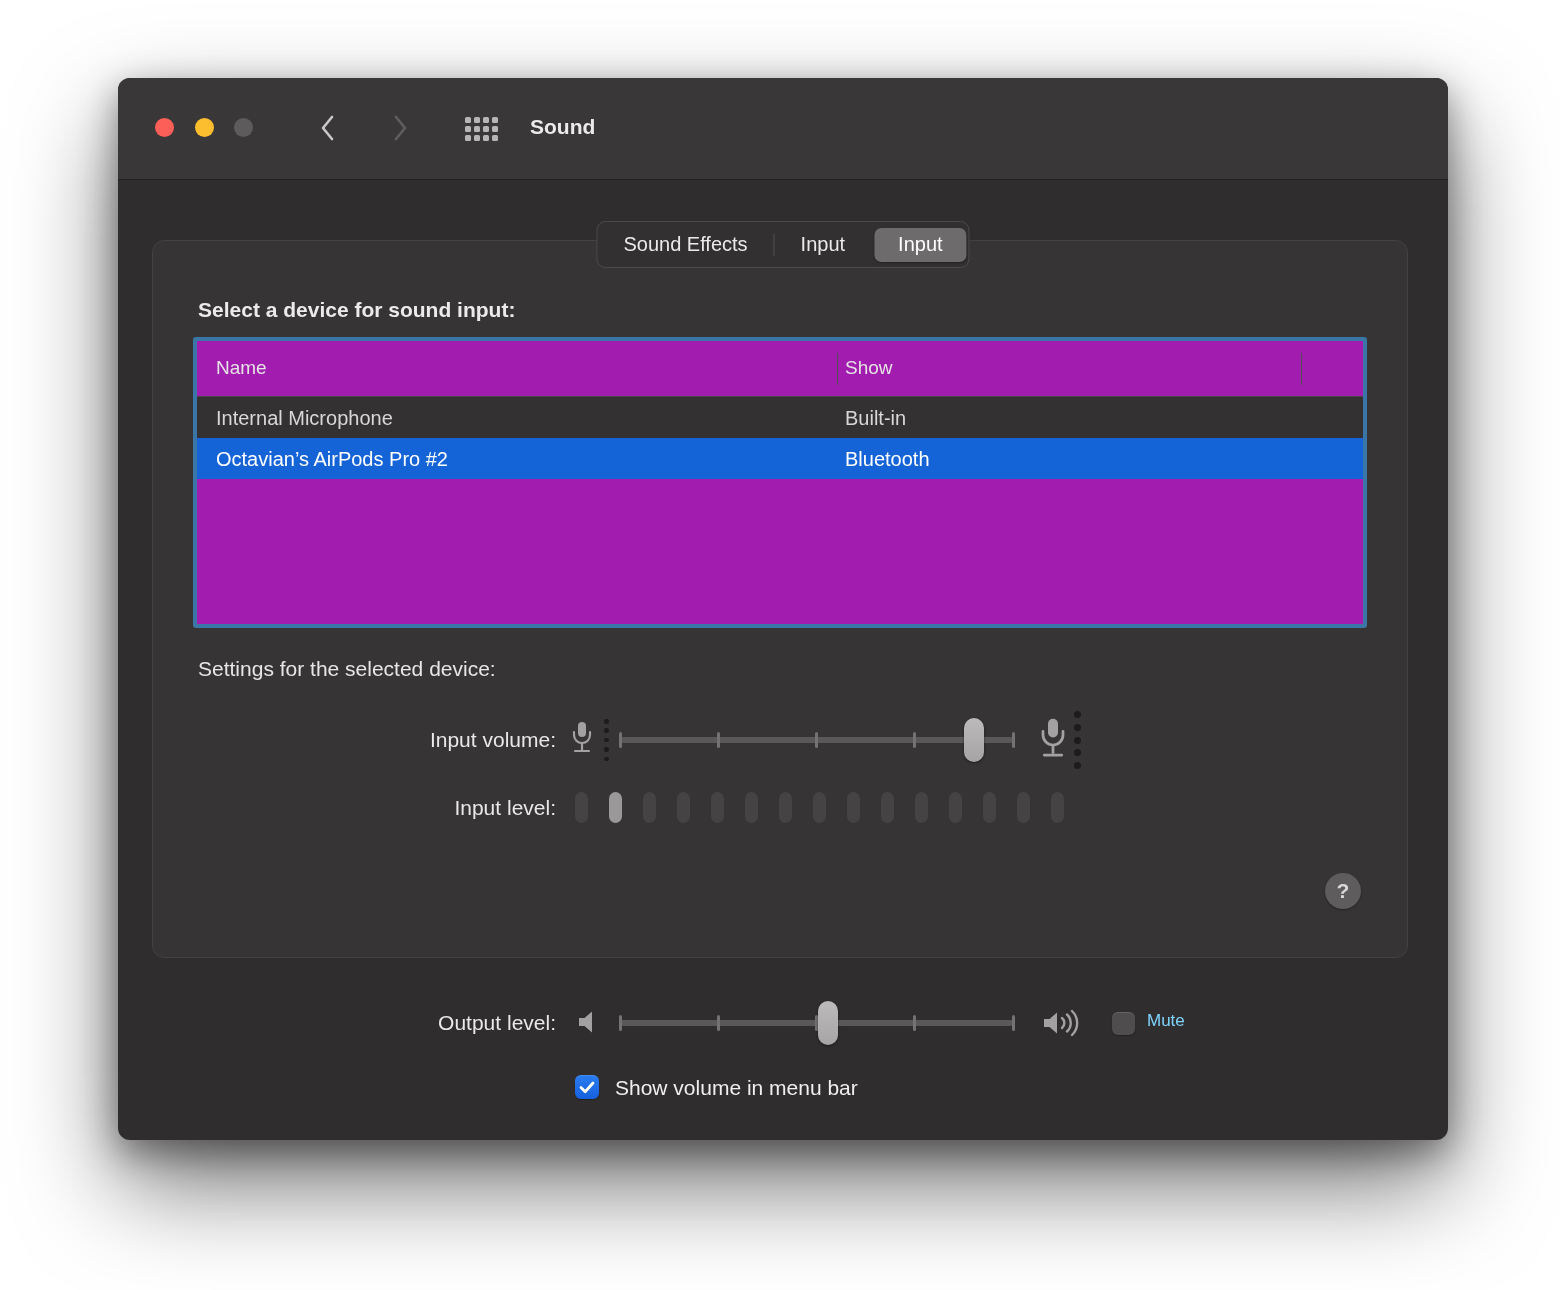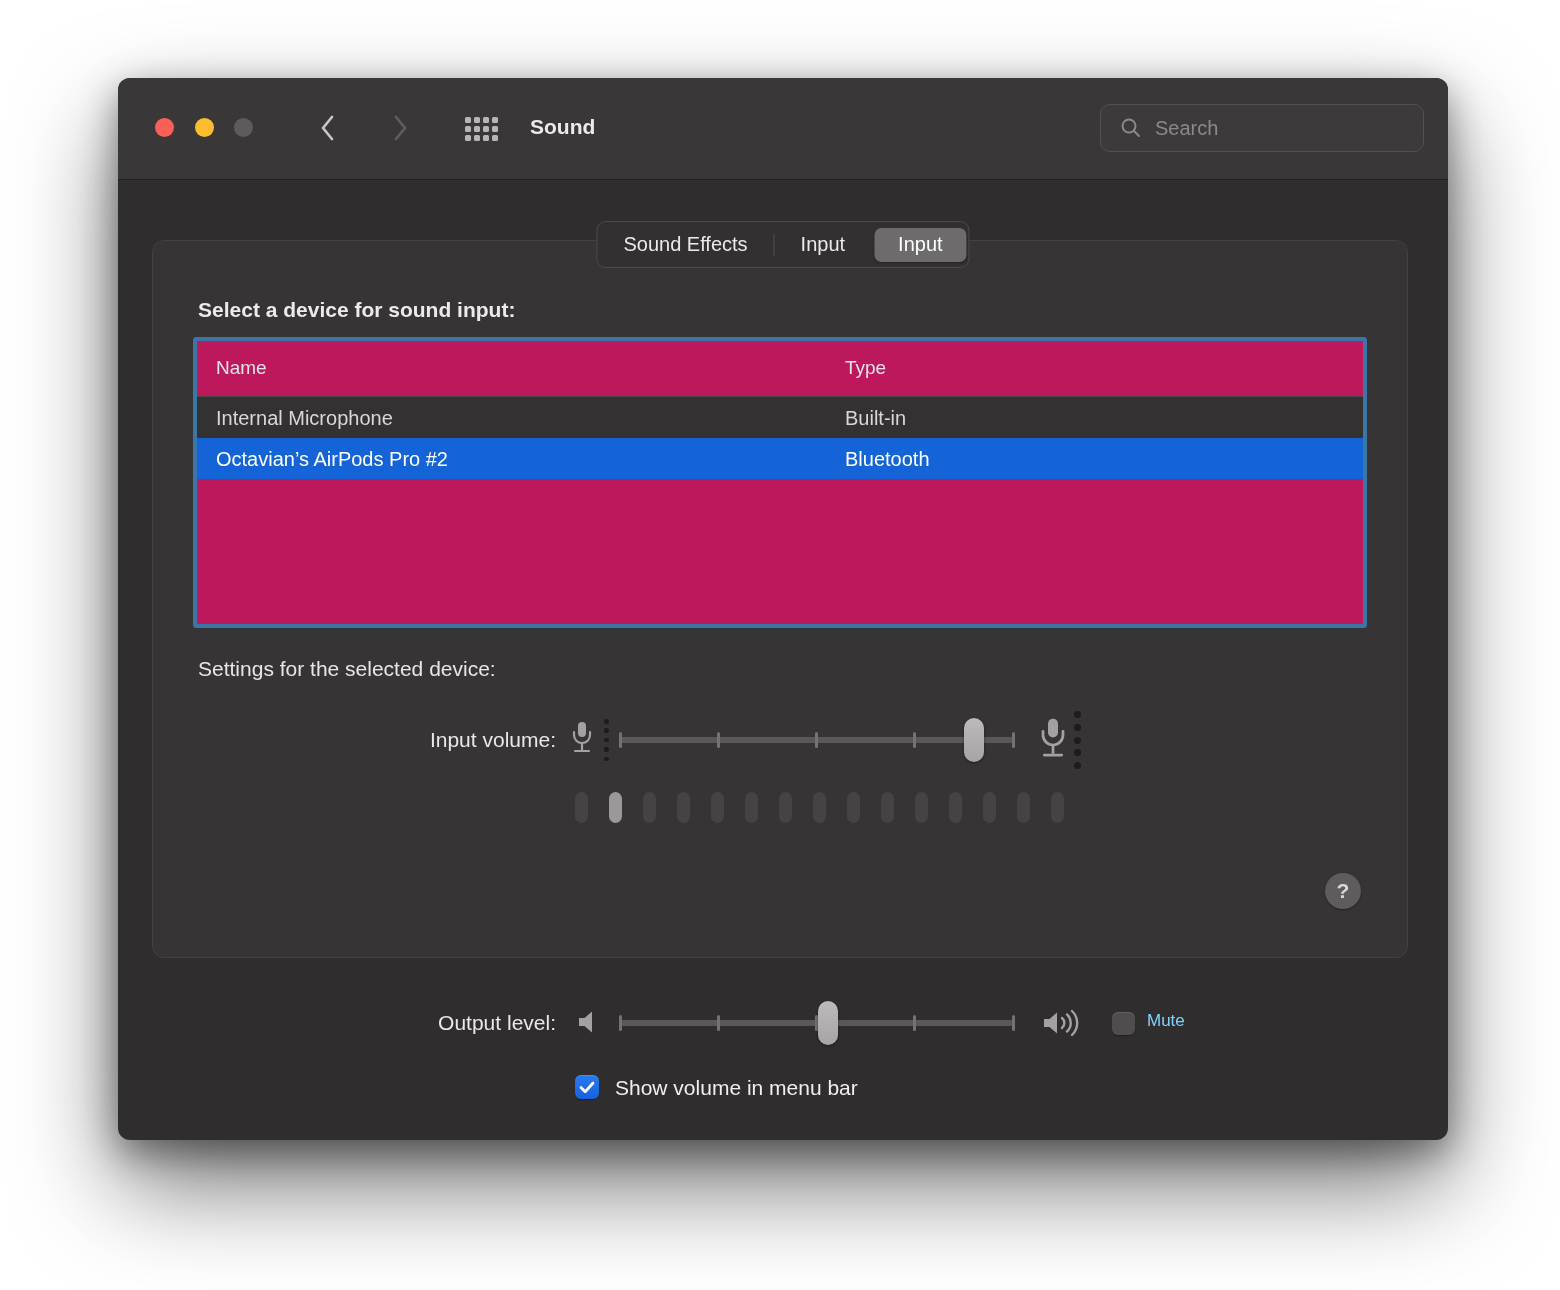--- a/index.html
+++ b/index.html
@@ -42,21 +42,21 @@
     font-weight:500;font-family:inherit;padding:0 24px;border-radius:7px;white-space:nowrap;}
   .seg.selected{background:#6d6b6c;color:#ffffff;box-shadow:0 1px 2px rgba(0,0,0,.3);}
   .seg-divider{width:1px;height:22px;background:#545152;}
   .seg-divider.invisible{background:transparent;}
 
   .h-bold{position:absolute;left:80px;top:220px;font-size:21px;font-weight:700;color:#eceaeb;}
   .h-reg{position:absolute;left:80px;top:579px;font-size:21px;color:#e7e5e6;}
 
   
   .table-ring{position:absolute;left:75px;top:259px;width:1174px;height:291px;
-    border:4px solid #3b76a8;border-radius:3px;background:#be185d;overflow:hidden;}
+    border:4px solid #3b76a8;border-radius:3px;background:#a21caf;overflow:hidden;}
   .thead{position:relative;height:56px;border-bottom:1px solid #4a4748;}
   .th{position:absolute;top:16px;font-size:19px;font-weight:500;color:#e5e3e4;}
   .th.name{left:19px;}
   .th.type{left:648px;}
   .col-div{position:absolute;top:12px;width:1px;height:32px;background:#504e4f;}
   .col-div.d1{left:640px;}
   .col-div.d2{left:1104px;}
   .tbody .trow{position:relative;height:41px;}
   .tbody .trow:nth-child(odd){background:#343132;}
   .tbody .trow.selected{background:#1464d8;}
@@ -143,45 +143,38 @@
           <span></span>
           <span></span>
         <span></span>
           <span></span>
           <span></span>
           <span></span>
       </button>
 
       <span class="win-title">Sound</span>
 
-      <div class="search">
-        <svg width="24" height="24" viewBox="0 0 24 24">
-          <circle cx="10" cy="10" r="6.5" stroke="#8b898a" stroke-width="2" fill="none"></circle>
-          <line x1="14.8" y1="14.8" x2="20" y2="20" stroke="#8b898a" stroke-width="2" stroke-linecap="round"></line>
-        </svg>
-        <input type="text" placeholder="Search" style="">
-      </div>
     </div>
 
     <div class="tabbox"></div>
 
     <div class="segmented">
         <button class="seg">Sound Effects</button>
         <span class="seg-divider"></span>
         <button class="seg">Input</button>
         <span class="seg-divider invisible"></span>
         <button class="seg selected">Input</button>
       </div>
 
     <div class="h-bold">Select a device for sound input:</div>
 
     <div class="table-ring">
       <div class="thead">
         <span class="th name">Name</span>
-        <span class="th type">Type</span>
+        <span class="th type">Show</span>
         <span class="col-div d1"></span>
         <span class="col-div d2"></span>
       </div>
       <div class="tbody">
           <div class="trow">
             <div class="cell name">Internal Microphone</div>
             <div class="cell type">Built-in</div>
           </div>
           <div class="trow selected">
             <div class="cell name">Octavian’s AirPods Pro #2</div>
@@ -222,20 +215,21 @@
       <line x1="5" y1="31" x2="19" y2="31" stroke="#a3a1a2" stroke-width="2.2" stroke-linecap="round"></line>
     </svg>
     <div class="dots big">
       <span></span>
         <span></span>
         <span></span>
         <span></span>
         <span></span>
     </div>
 
+    <div class="row-label lbl-inlvl">Input level:</div>
     <div class="meter">
         <span class="pill"></span>
         <span class="pill lit"></span>
         <span class="pill"></span>
         <span class="pill"></span>
         <span class="pill"></span>
         <span class="pill"></span>
         <span class="pill"></span>
         <span class="pill"></span>
         <span class="pill"></span>

